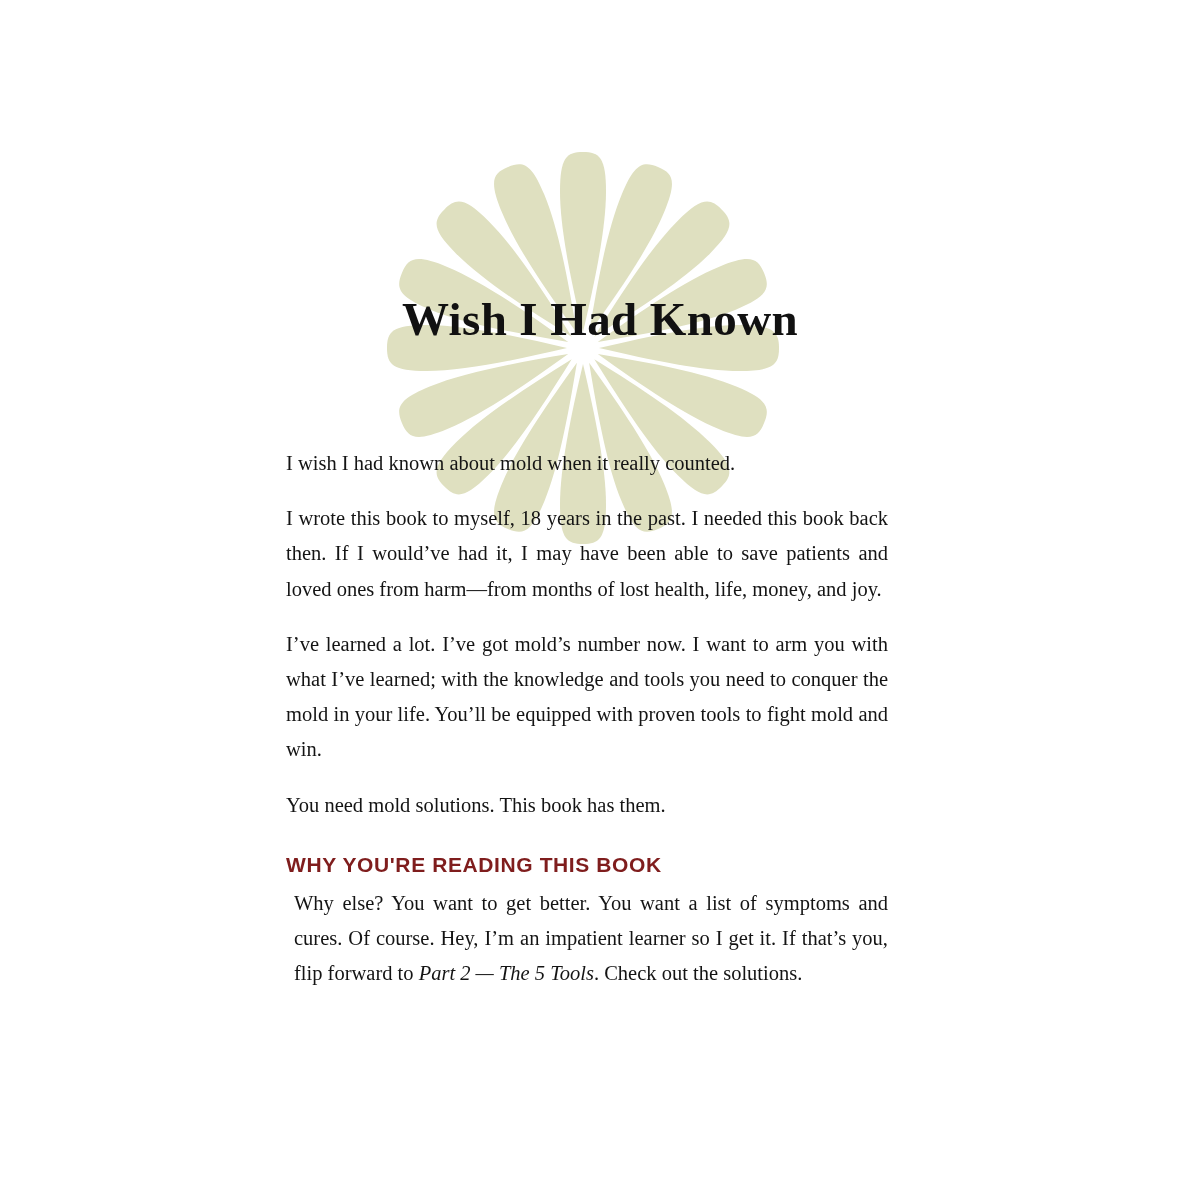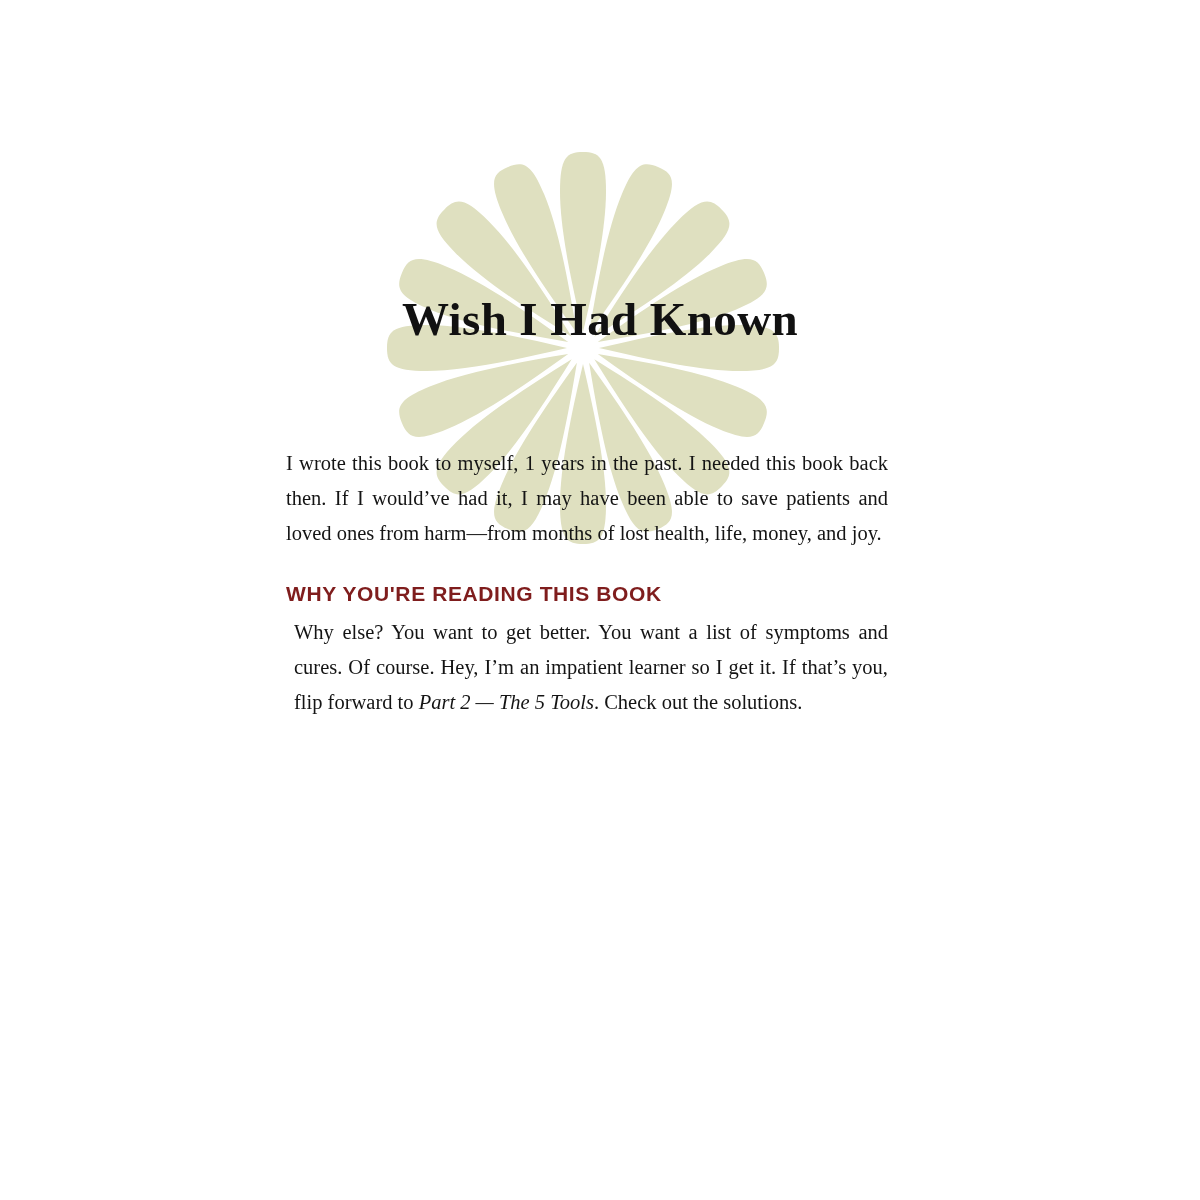--- a/index.html
+++ b/index.html
@@ -149,21 +149,24 @@
           <path d="M 200 184 C 212.65 130 223 79.60000000000001 223 43.599999999999994 C 223 9.75 216.56 4 200 4 C 183.44 4 177 9.75 177 43.599999999999994 C 177 79.60000000000001 187.35 130 200 184 Z" fill="#dfe0c0" transform="rotate(315 200 200)"></path>
           <path d="M 200 184 C 212.65 130 223 79.60000000000001 223 43.599999999999994 C 223 9.75 216.56 4 200 4 C 183.44 4 177 9.75 177 43.599999999999994 C 177 79.60000000000001 187.35 130 200 184 Z" fill="#dfe0c0" transform="rotate(337.5 200 200)"></path>
         </g>
     </svg>
   </div>
 
   <h1 class="chapter-title">Wish I Had Known</h1>
 
   <div class="content">
 
-    <p class="para">I wrote this book to myself, 1 years in the past. I needed this book back then. If I would’ve had it, I may have been able to save patients and loved ones from harm—from months of lost health, life, money, and joy.</p>
+    <p class="para">I wish I had known about mold when it really counted.</p>
+    <p class="para">I wrote this book to myself, 18 years in the past. I needed this book back then. If I would’ve had it, I may have been able to save patients and loved ones from harm—from months of lost health, life, money, and joy.</p>
+    <p class="para">I’ve learned a lot. I’ve got mold’s number now. I want to arm you with what I’ve learned; with the knowledge and tools you need to conquer the mold in your life. You’ll be equipped with proven tools to fight mold and win.</p>
+    <p class="para">You need mold solutions. This book has them.</p>
 
     <h2 class="section-heading">WHY YOU'RE READING THIS BOOK</h2>
 
     <p class="para"><span>Why else? You want to get better. You want a list of symptoms and cures. Of course. Hey, I’m an impatient learner so I get it. If that’s you, flip forward to </span><em>Part 2 — The 5 Tools</em><span>. Check out the solutions.</span></p>
 
   </div>
 
   <div class="footer">
     <span class="page-number">2</span>
     <span class="running-head">Break the Mold</span>

